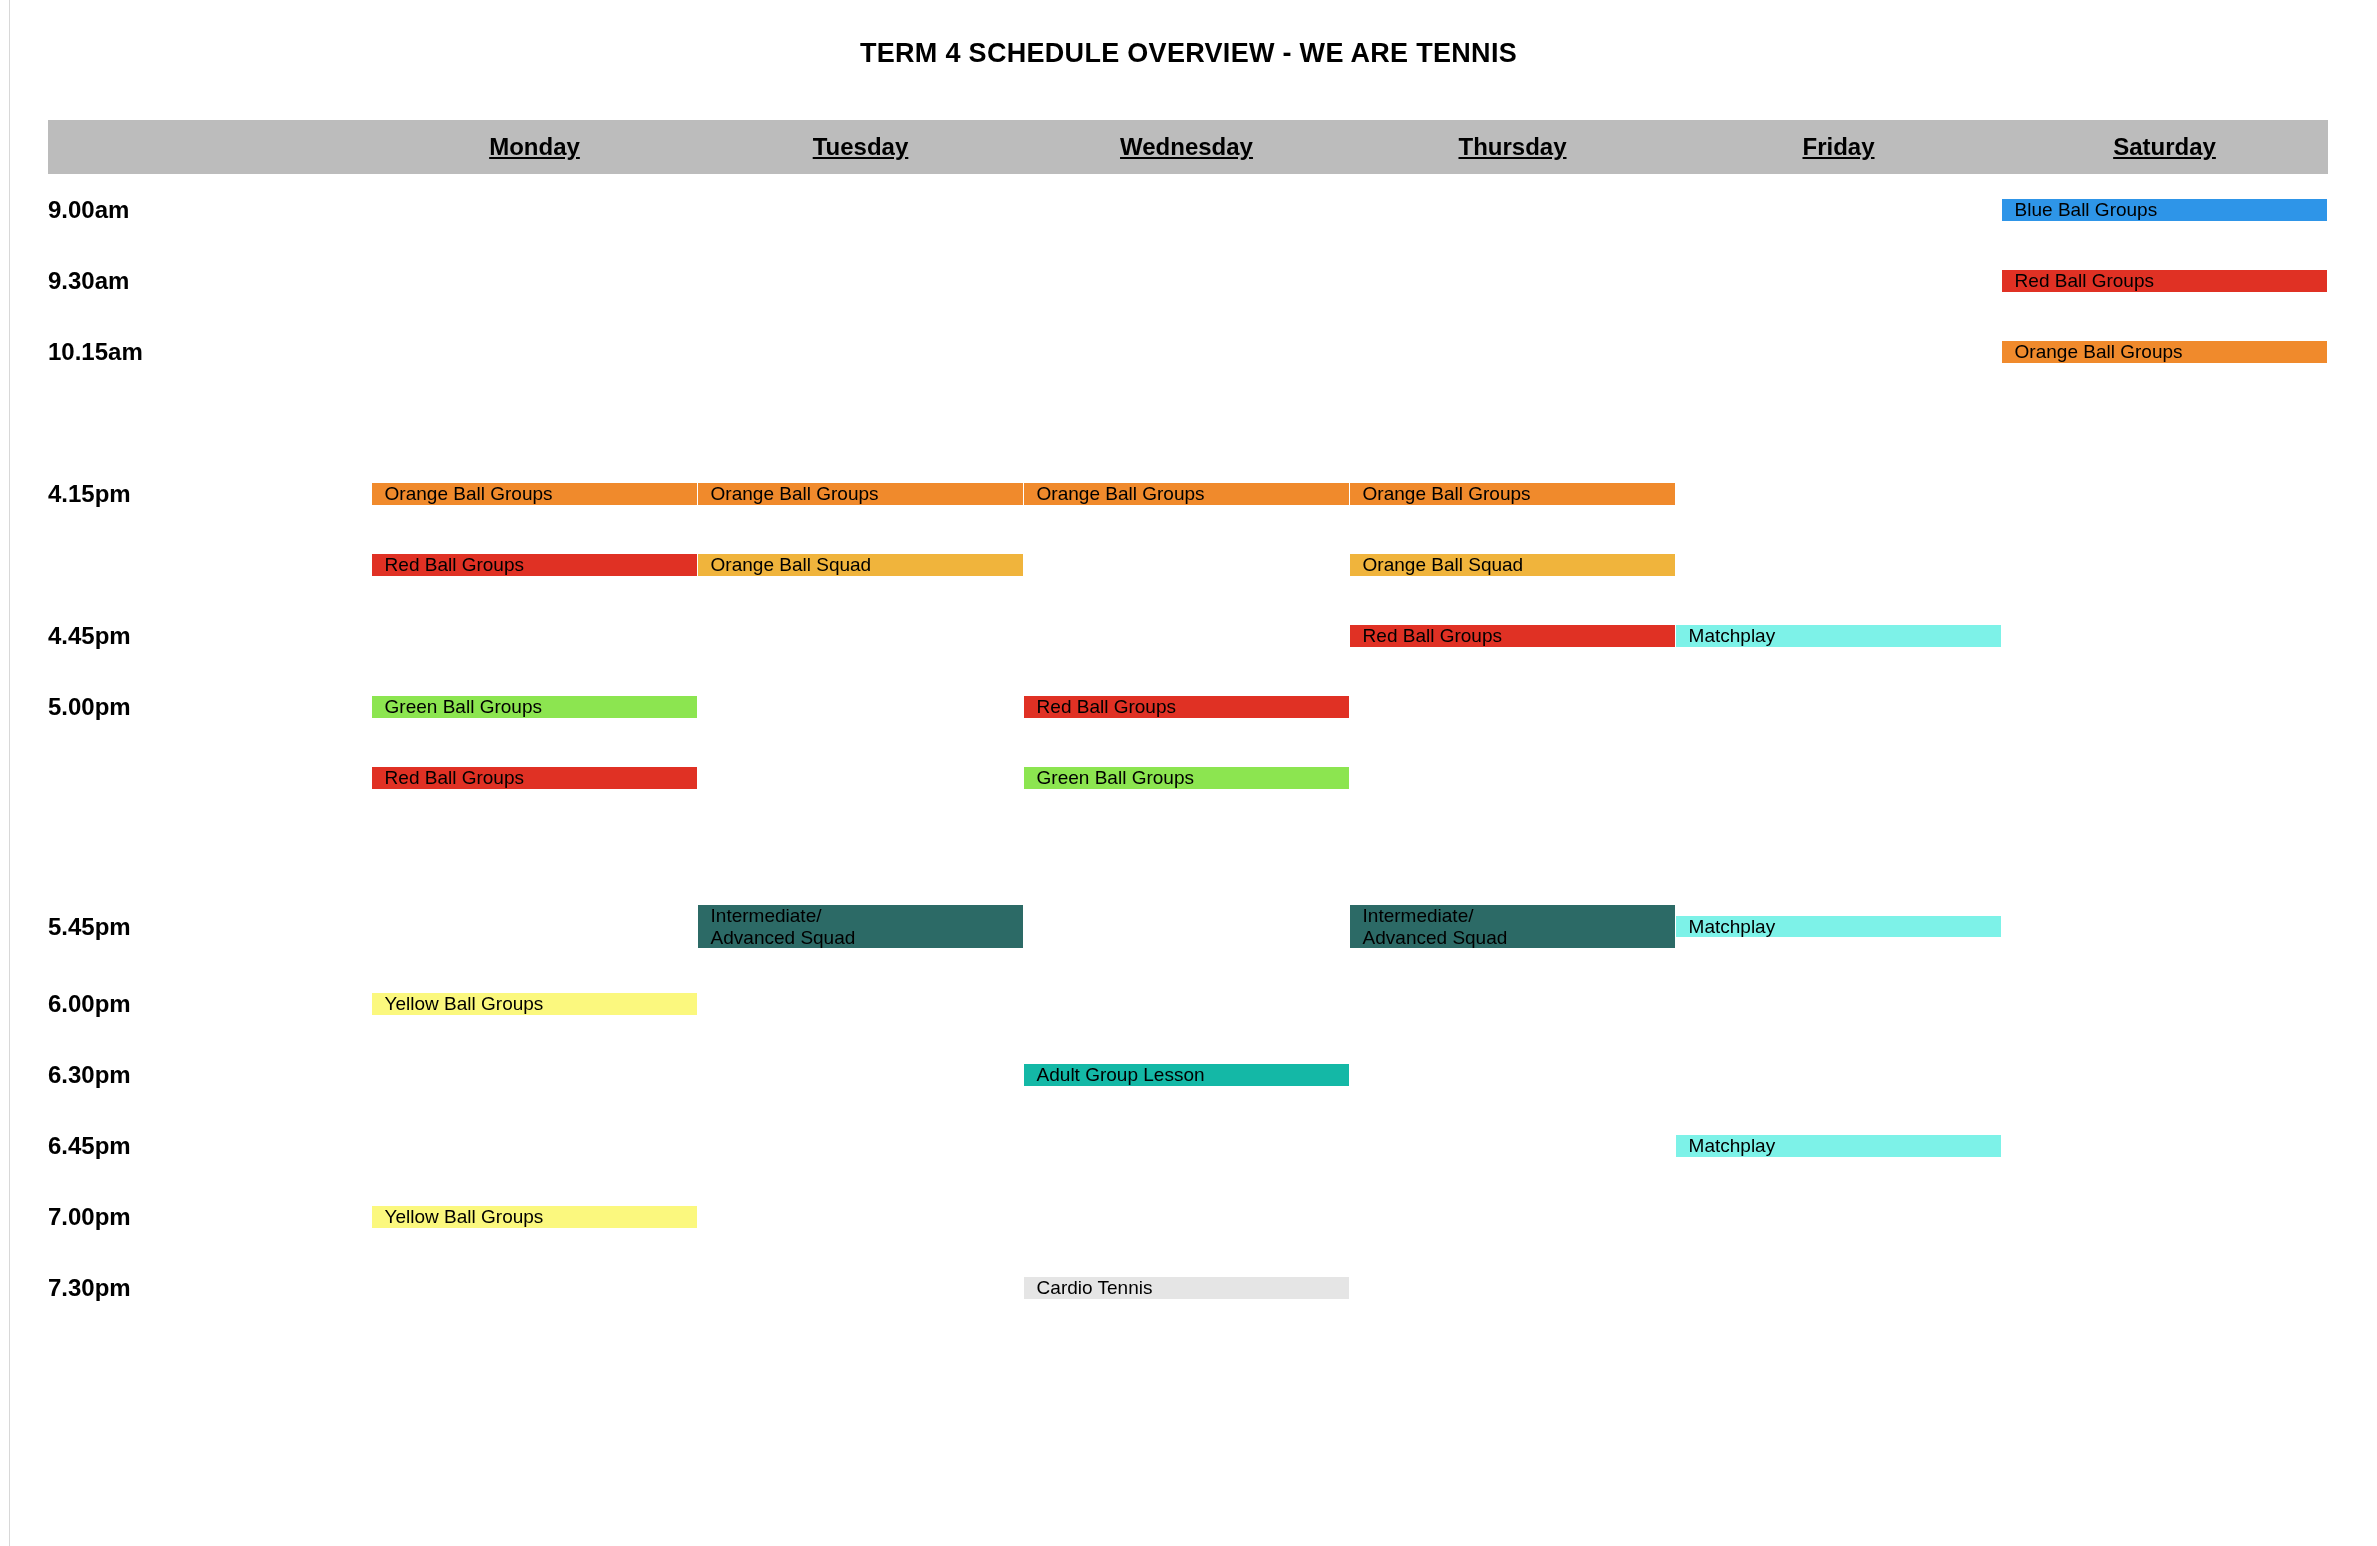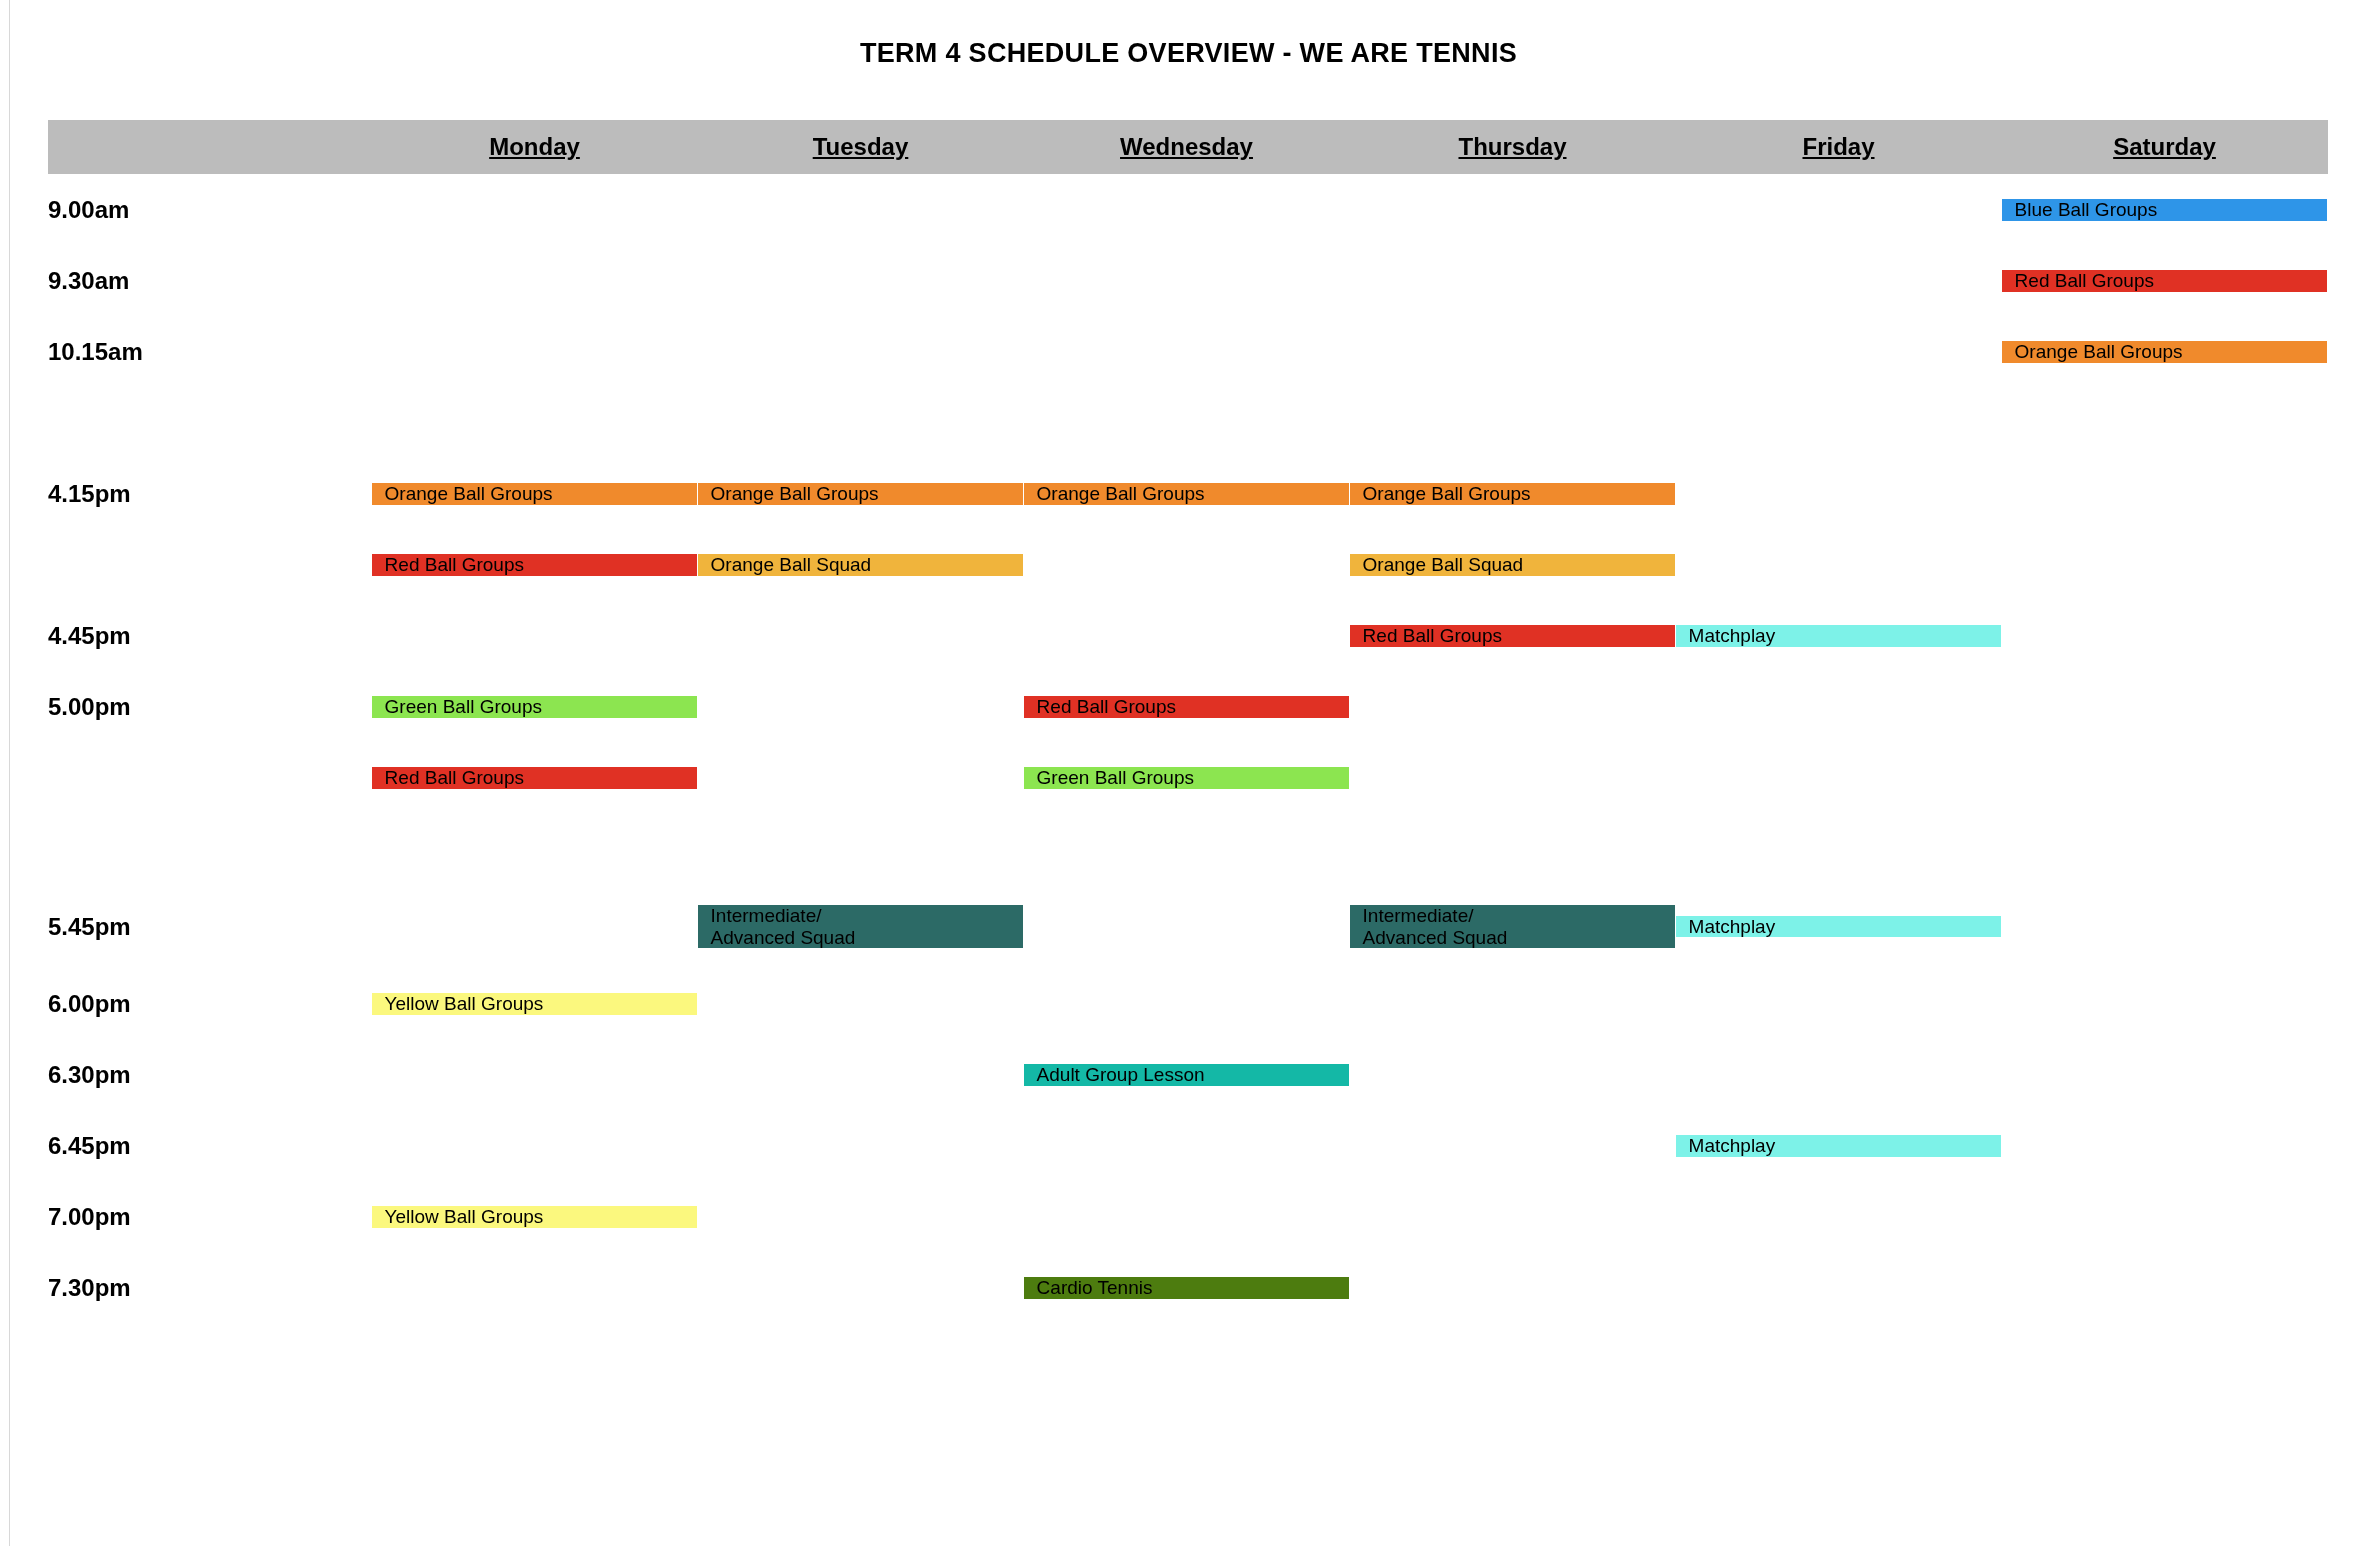--- a/index.html
+++ b/index.html
@@ -361,21 +361,21 @@
           <td class="empty-plain grid-line-bottom grid-line-right"></td>
           <td class="empty-plain grid-line-bottom grid-line-right"></td>
           <td class="empty-plain grid-line-bottom grid-line-right"></td>
           <td class="empty-plain grid-line-bottom grid-line-right"></td>
         </tr>
         <tr class="short">
           <td class="time">7.30pm</td>
           <td class="empty-shade grid-line-bottom grid-line-right"></td>
           <td class="empty-shade grid-line-bottom grid-line-right"></td>
           <td>
-            <div class="cell-block" style="background: #4d7c0f;">
+            <div class="cell-block" style="background: #e5e5e5;">
               <span>Cardio Tennis</span>
             </div>
           </td>
           <td class="empty-shade grid-line-bottom grid-line-right"></td>
           <td class="empty-shade grid-line-bottom grid-line-right"></td>
           <td class="empty-shade grid-line-bottom grid-line-right"></td>
         </tr>
       </tbody>
   </table>
 

